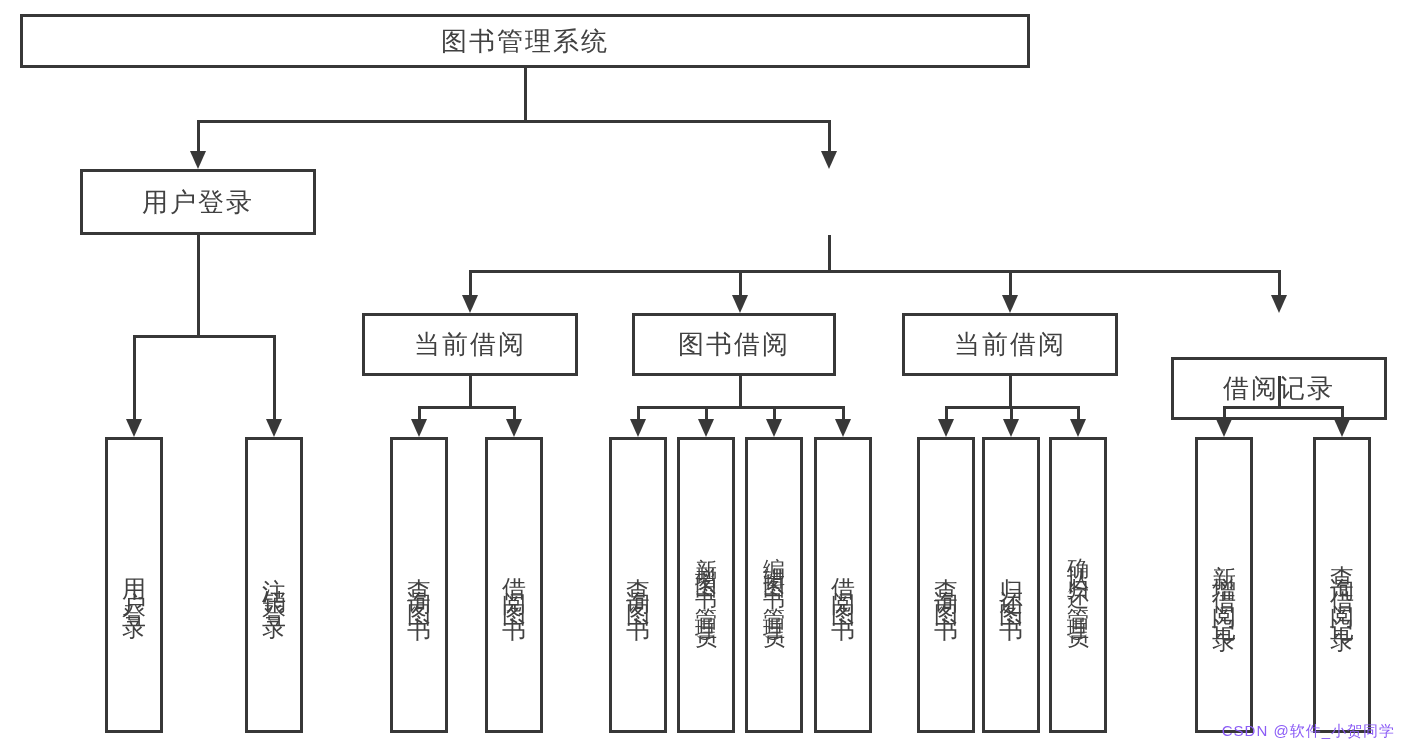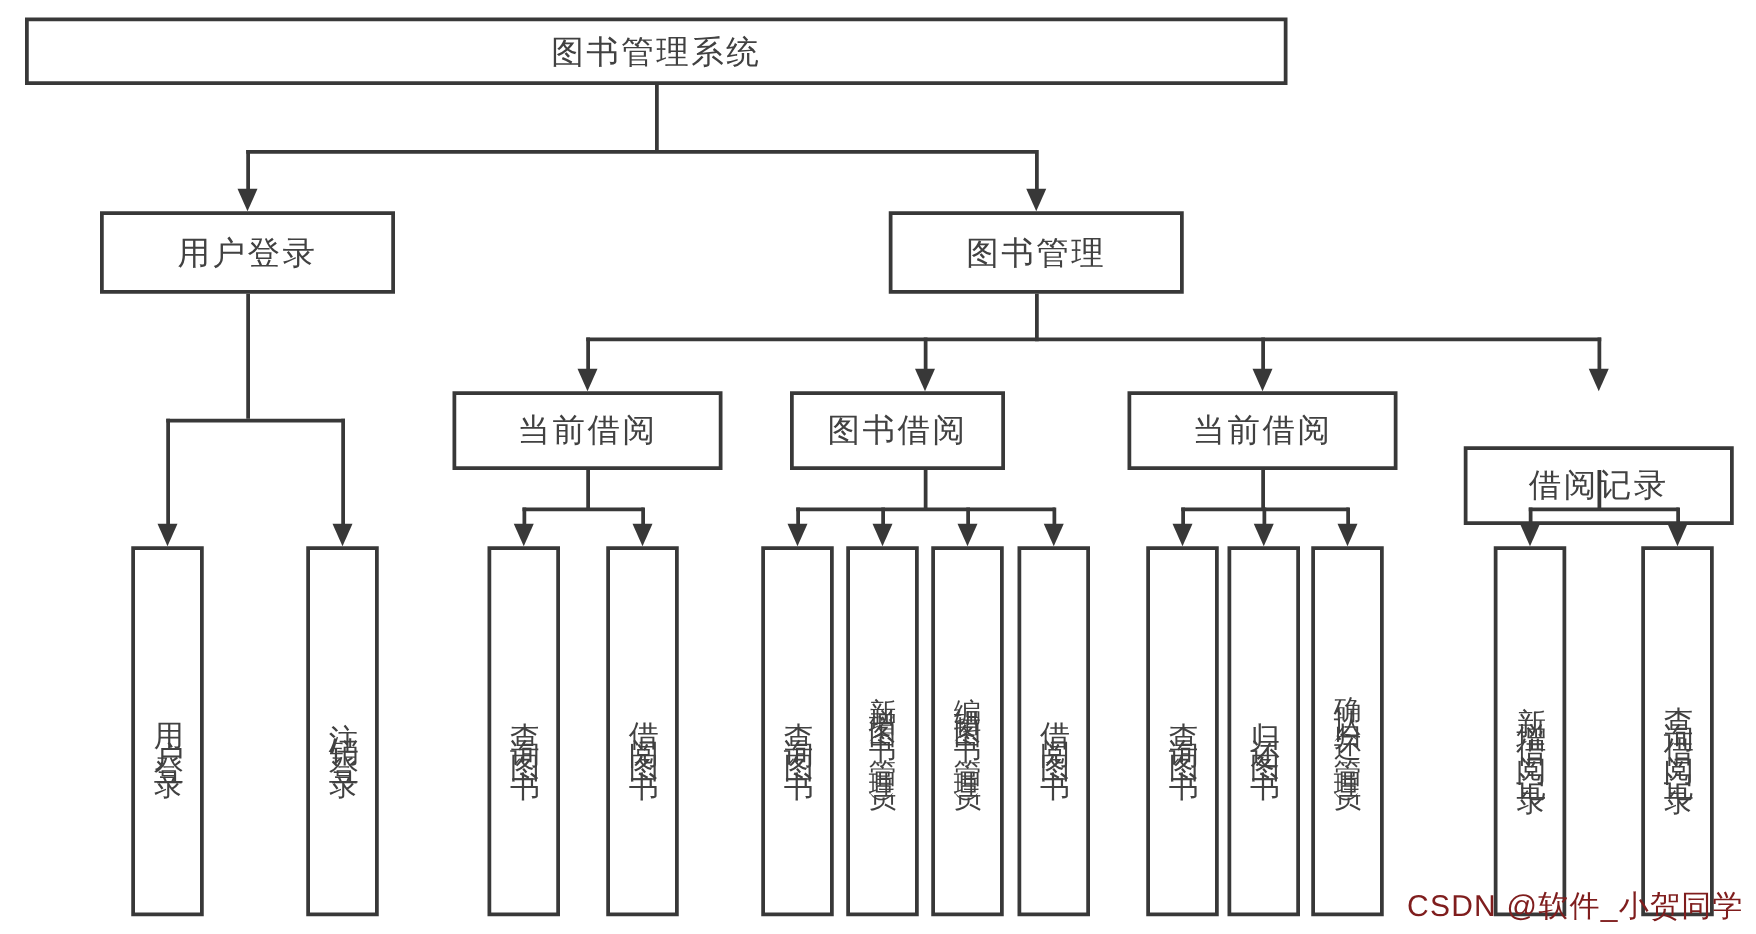--- a/index.html
+++ b/index.html
@@ -37,22 +37,22 @@
     position: absolute;
     width: 0; height: 0;
     border-left: 8px solid transparent;
     border-right: 8px solid transparent;
     border-top: 18px solid #383838;
   }
   .watermark {
     position: absolute;
     right: 10px;
     bottom: 6px;
-    font-size: 24px;
-    color: #7f1d1d;
+    font-size: 15px;
+    color: #8b5cf6;
     letter-spacing: 1px;
     white-space: nowrap;
     z-index: 5;
   }
 </style>
 </head>
 <body>
 
 <div class="canvas">
 
@@ -63,23 +63,20 @@
   <div class="vline" style="left:524px; top:68px; height:53px;"></div>
   <div class="hline" style="left:197px; top:120px; width:633px;"></div>
   <div class="vline" style="left:197px; top:120px; height:32px;"></div>
   <div class="arrow" style="left:190px; top:151px;"></div>
   <div class="vline" style="left:828px; top:120px; height:32px;"></div>
   <div class="arrow" style="left:821px; top:151px;"></div>
 
   <div class="node hnode" style="left:80px; top:169px; width:236px; height:66px;">
     <span>用户登录</span>
   </div>
-  <div class="node hnode" style="left:711px; top:169px; width:236px; height:66px;">
-    <span>图书管理</span>
-  </div>
 
   <div class="vline" style="left:197px; top:235px; height:100px;"></div>
   <div class="hline" style="left:133px; top:335px; width:143px;"></div>
   <div class="vline" style="left:133px; top:335px; height:85px;"></div>
   <div class="arrow" style="left:126px; top:419px;"></div>
   <div class="vline" style="left:273px; top:335px; height:85px;"></div>
   <div class="arrow" style="left:266px; top:419px;"></div>
 
   <div class="vline" style="left:828px; top:235px; height:38px;"></div>
   <div class="hline" style="left:469px; top:270px; width:812px;"></div>
@@ -88,21 +85,21 @@
   <div class="vline" style="left:739px; top:270px; height:26px;"></div>
   <div class="arrow" style="left:732px; top:295px;"></div>
   <div class="vline" style="left:1009px; top:270px; height:26px;"></div>
   <div class="arrow" style="left:1002px; top:295px;"></div>
   <div class="vline" style="left:1278px; top:270px; height:26px;"></div>
   <div class="arrow" style="left:1271px; top:295px;"></div>
 
   <div class="node hnode" style="left:362px; top:313px; width:216px; height:63px;">
     <span>当前借阅</span>
   </div>
-  <div class="node hnode" style="left:632px; top:313px; width:172px; height:63px;">
+  <div class="node hnode" style="left:632px; top:313px; width:204px; height:63px;">
     <span>图书借阅</span>
   </div>
   <div class="node hnode" style="left:902px; top:313px; width:216px; height:63px;">
     <span>当前借阅</span>
   </div>
   <div class="node hnode" style="left:1171px; top:313px; width:216px; height:63px;margin-top:44px;">
     <span>借阅记录</span>
   </div>
 
   <div class="vline" style="left:469px; top:376px; height:32px;"></div>

